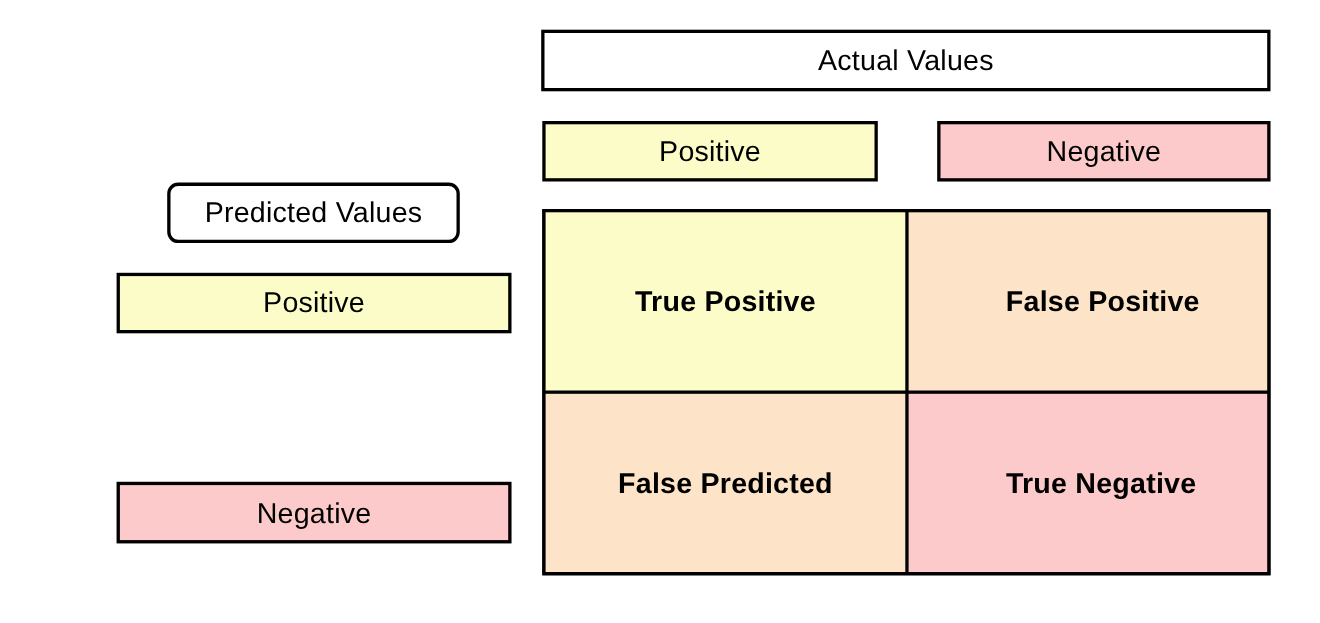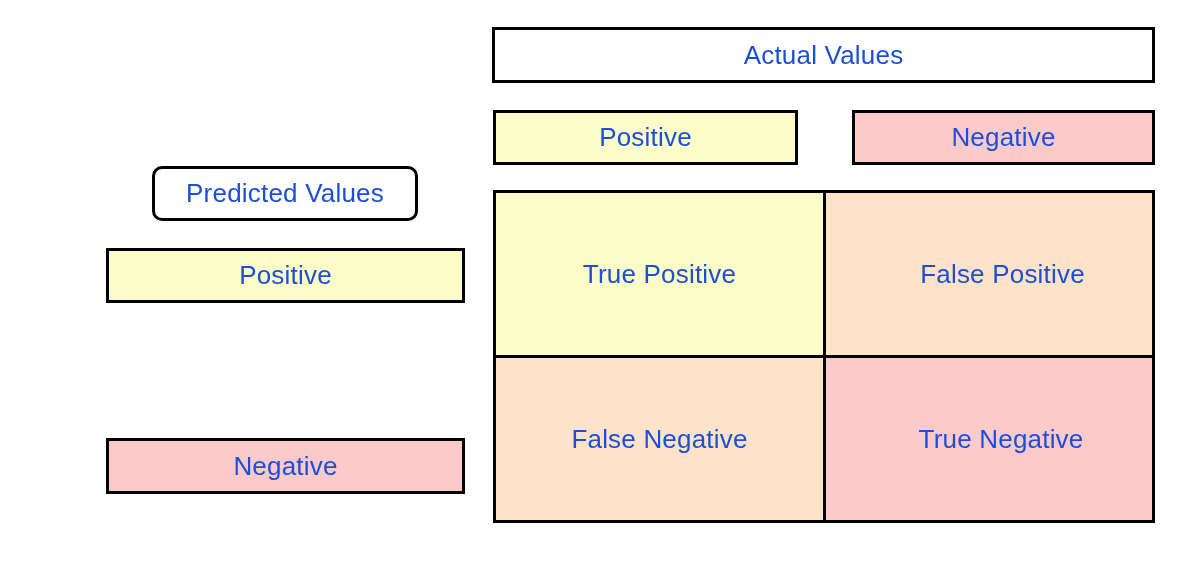--- a/index.html
+++ b/index.html
@@ -7,21 +7,21 @@
     padding: 0;
     background: #ffffff;
     font-family: "Liberation Sans", sans-serif;
   }
   .canvas {
     position: relative;
     width: 1200px;
     height: 566px;
     background: #ffffff;
     overflow: hidden;
-    color: #1d4ed8;
+    color: #000000;
   }
   .box {
     position: absolute;
     box-sizing: border-box;
     border: 3px solid #000000;
     display: flex;
     align-items: center;
     justify-content: center;
     font-size: 26px;
     letter-spacing: 0.2px;
@@ -49,20 +49,21 @@
     grid-template-rows: 162px 1fr;
     gap: 3px;
   }
   .cell {
     display: flex;
     align-items: center;
     justify-content: center;
     font-size: 26px;
     letter-spacing: 0.2px;
     text-align: right;
+    font-weight: bold;
   }
 </style>
 </head>
 <body>
 
 <div class="canvas">
 
   <div class="box actual-header" style="background-color: rgb(255, 255, 255);">Actual Values</div>
 
   <div class="box actual-positive" style="background-color: rgb(252, 252, 200);">Positive</div>
@@ -71,17 +72,17 @@
 
   <div class="box pred-header" style="background-color: rgb(255, 255, 255);">Predicted Values</div>
 
   <div class="box pred-positive" style="background-color: rgb(252, 252, 200);">Positive</div>
 
   <div class="box pred-negative" style="background-color: rgb(252, 202, 202);">Negative</div>
 
   <div class="matrix">
     <div class="cell" style="background-color: rgb(252, 252, 200);">True Positive</div>
     <div class="cell" style="background-color: rgb(253, 228, 200); padding-left: 27px;">False Positive</div>
-    <div class="cell" style="background-color: rgb(253, 228, 200);">False Negative</div>
+    <div class="cell" style="background-color: rgb(253, 228, 200);">False Predicted</div>
     <div class="cell" style="background-color: rgb(252, 202, 202); padding-left: 24px;">True Negative</div>
   </div>
 
 </div>
 
 </body></html>

